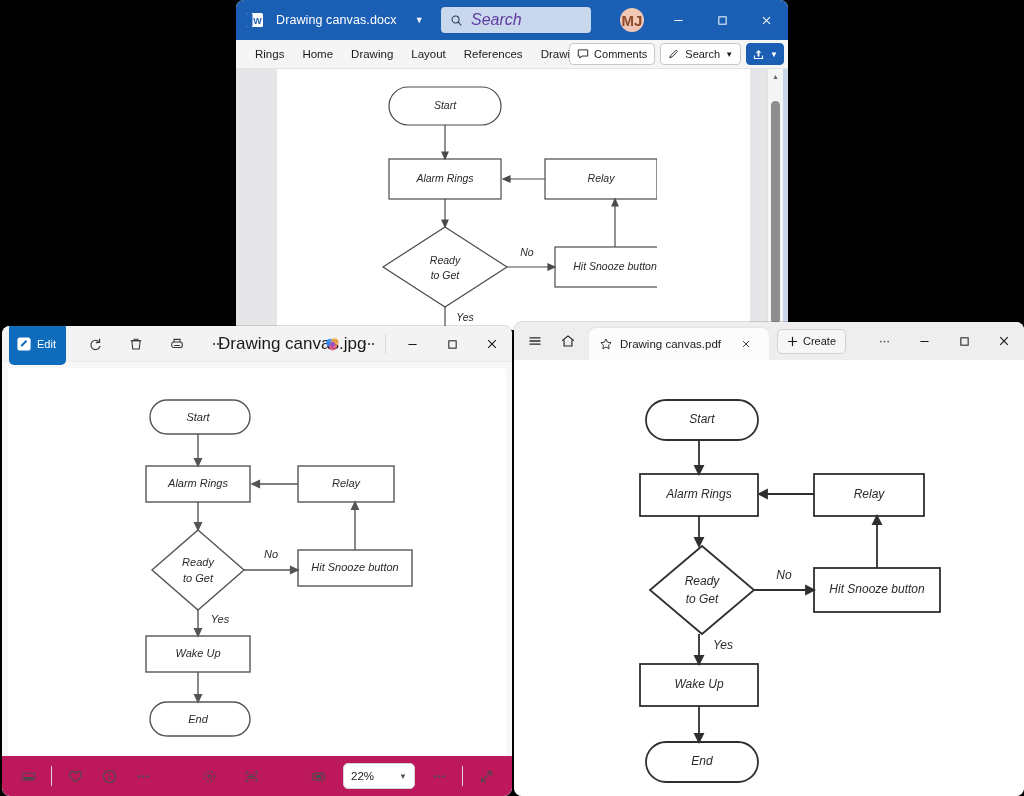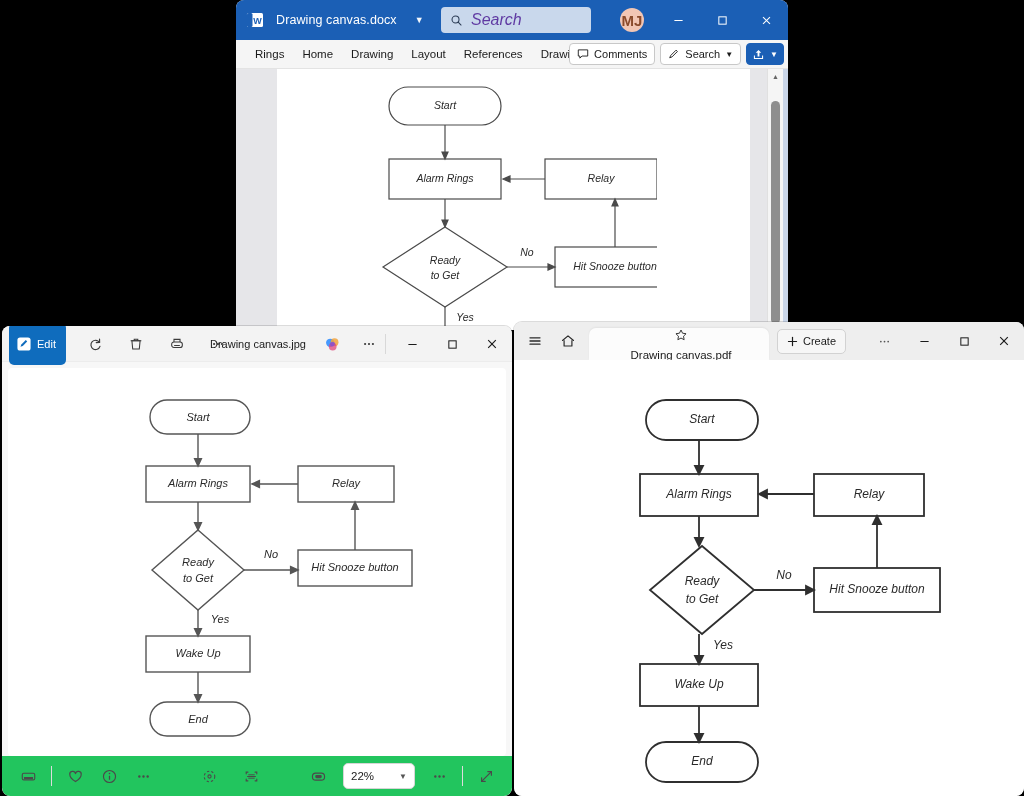--- a/index.html
+++ b/index.html
@@ -111,39 +111,39 @@
   #edit-btn {
     height: 42px; background:#0F6CBD; color:#fff; border-radius:5px;
     display:flex; align-items:center; gap:5px; padding: 0 10px 0 7px;
     font-size: 11px; cursor:default;
   }
   .tb-icon {
     width: 30px; height: 28px; display:flex; align-items:center; justify-content:center;
     color:#3a3a3a; cursor:default; border-radius:4px;
   }
   #photos-filename {
-    position:absolute; left: 208px; top: 0; height:36px; display:flex; align-items:center;
-    font-size: 11px; color:#1a1a1a;
+    position:absolute; left: 216px; top: 0; height:36px; display:flex; align-items:center;
+    font-size: 17px; color:#1a1a1a;
   }
   #copilot-dot { position:absolute; left: 322px; top: 10px; }
   #photos-more { position:absolute; left: 352px; top: 4px; }
   #photos-wbtns { position:absolute; right:0; top:0; height:36px; display:flex; }
   .wbtn-l {
     width:40px; height:36px; display:flex; align-items:center; justify-content:center;
     color:#1a1a1a; font-size:12px; cursor:default;
   }
   #photos-divider { position:absolute; right:126px; top:8px; width:1px; height:20px; background:#D8D8D8; }
 
   #photos-canvas {
     position:absolute; left: 6px; top: 42px; right: 6px; bottom: 40px;
     background: #ffffff; border-radius: 4px; overflow:hidden;
   }
   #photos-bottombar {
     position:absolute; left:0; right:0; bottom:0; height: 40px;
-    background:#22c55e; display:flex; align-items:center;
+    background:#be185d; display:flex; align-items:center;
     border-radius: 0 0 8px 8px;
   }
   .bb-icon {
     width: 34px; height: 30px; display:flex; align-items:center; justify-content:center;
     color:#4a4a4a; cursor:default; border-radius:4px;
   }
   .vdiv { width:1px; height:20px; background:#DCDCDC; margin: 0 6px; }
   #zoom-combo {
     height: 26px; width: 72px; border:1px solid #D6D6D6; border-radius:5px;
     background:#fff; display:flex; align-items:center; justify-content:space-between;
@@ -163,21 +163,20 @@
   }
   .e-icon {
     width: 30px; height: 30px; display:flex; align-items:center; justify-content:center;
     color:#2a2a2a; cursor:default; border-radius:5px;
   }
   #edge-tab {
     height: 32px; background:#FCFCFC; border-radius: 7px 7px 0 0;
     display:flex; align-items:center; gap:7px; padding: 0 6px 0 10px;
     margin-left: 6px; margin-top: 6px; min-width: 180px; position:relative;
     box-shadow: 0 -1px 2px rgba(0,0,0,0.05);
-    flex-direction: column;
   }
   #edge-tab .tlabel { font-size: 11.5px; color:#1a1a1a; white-space:nowrap; }
   #edge-tab .tclose {
     width: 20px; height:20px; display:flex; align-items:center; justify-content:center;
     font-size: 11px; color:#444; border-radius:4px; margin-left: 8px; cursor:default;
   }
   #edge-create {
     height: 25px; border:1px solid #D2D2D2; border-radius:5px; background:#F6F6F6;
     display:flex; align-items:center; gap:5px; padding: 0 9px; margin-left: 8px;
     font-size: 11px; color:#1a1a1a; cursor:default;

